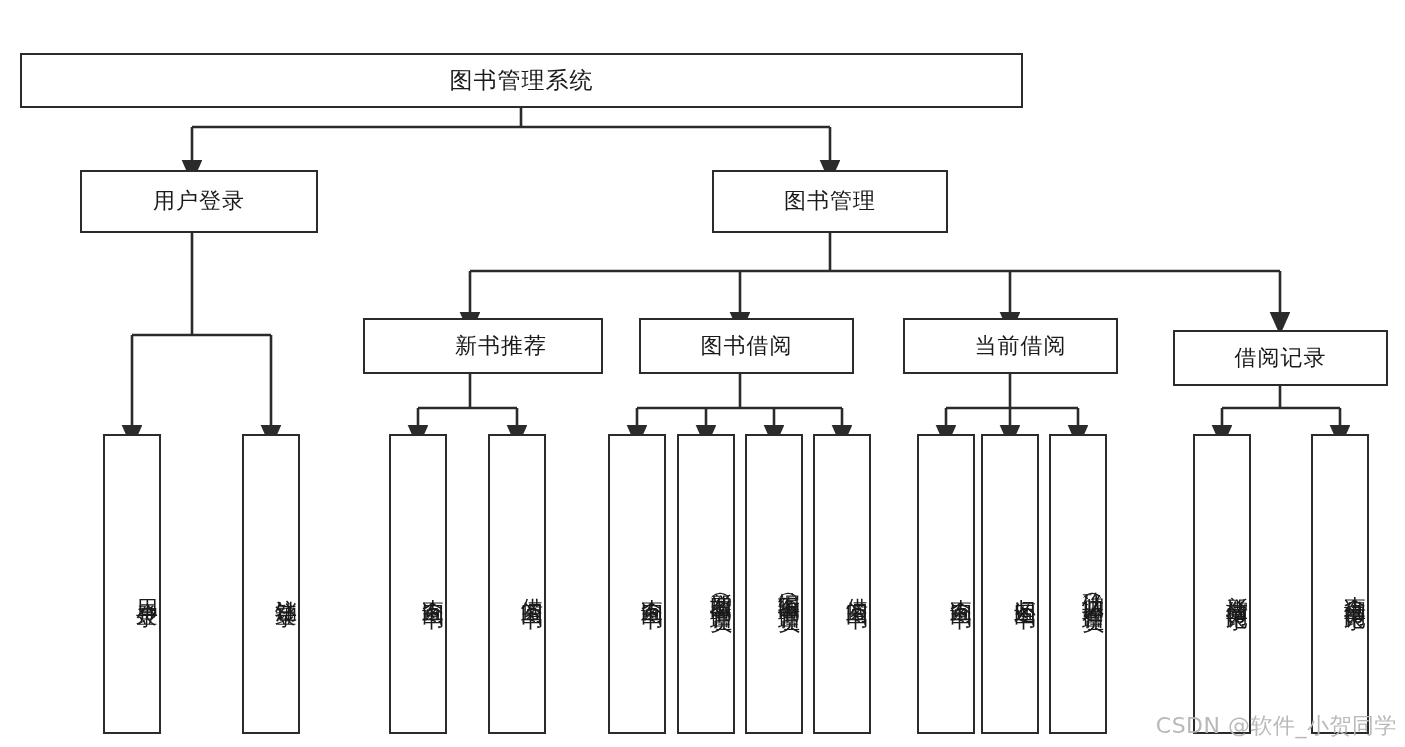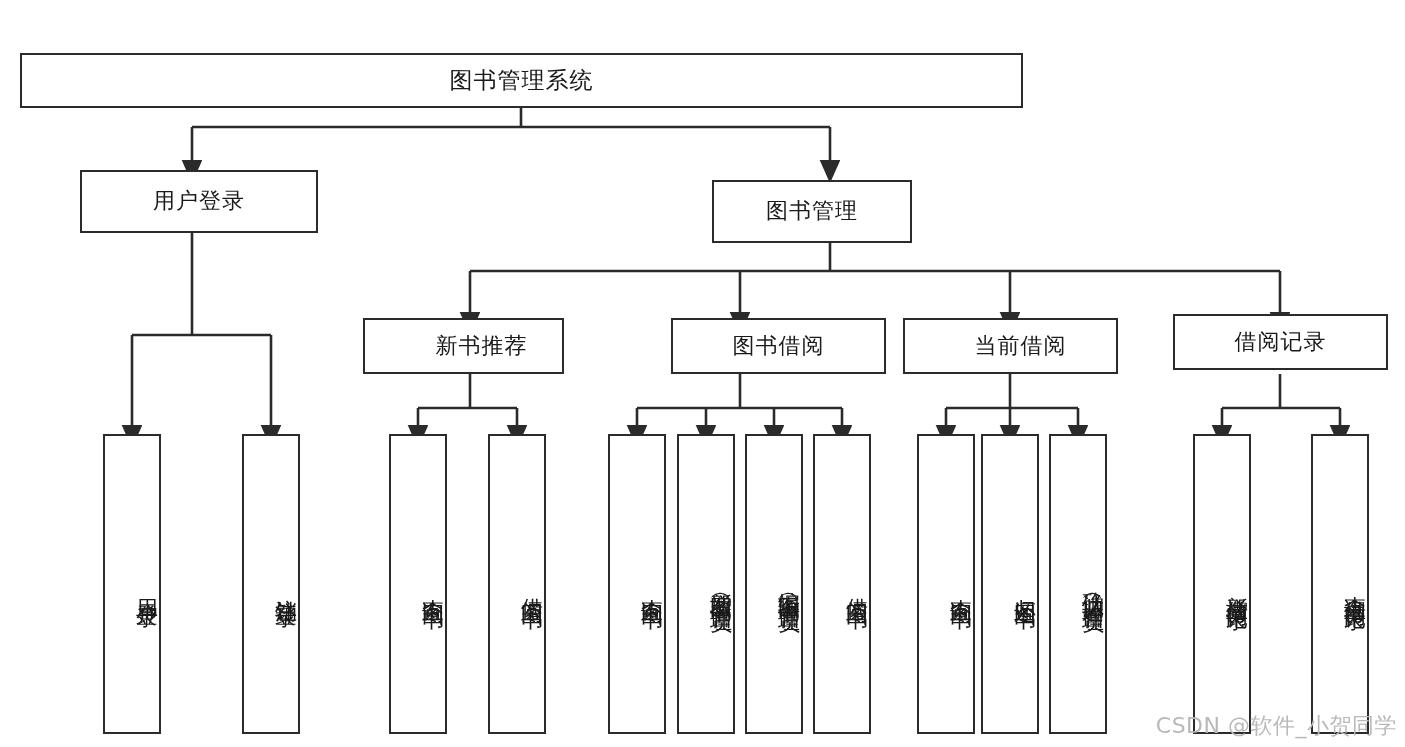--- a/index.html
+++ b/index.html
@@ -119,26 +119,26 @@
       <path d="M1280,374 L1280,408"></path>
       <path d="M1222,408 L1340,408"></path>
       <path d="M1222,408 L1222,428" marker-end="url(#arrow)"></path>
       <path d="M1340,408 L1340,428" marker-end="url(#arrow)"></path>
     </g>
   </svg>
 
   <div class="node horiz root" style="left:20px; top:12px; width:1003px; height:55px;margin-top:41px;">图书管理系统</div>
 
   <div class="node horiz" style="left:80px; top:170px; width:238px; height:63px;">用户登录</div>
-  <div class="node horiz" style="left:712px; top:180px; width:200px; height:63px;text-align:center;">图书管理</div>
+  <div class="node horiz" style="left:712px; top:170px; width:236px; height:63px;text-align:center;">图书管理</div>
 
-  <div class="node horiz" style="left:363px; top:318px; width:201px; height:56px;padding-left:36px;">新书推荐</div>
-  <div class="node horiz" style="left:671px; top:318px; width:215px; height:56px;">图书借阅</div>
+  <div class="node horiz" style="left:363px; top:318px; width:240px; height:56px;padding-left:36px;">新书推荐</div>
+  <div class="node horiz" style="left:639px; top:318px; width:215px; height:56px;">图书借阅</div>
   <div class="node horiz" style="left:903px; top:318px; width:215px; height:56px;padding-left:20px;">当前借阅</div>
-  <div class="node horiz" style="left:1173px; top:314px; width:215px; height:56px;">借阅记录</div>
+  <div class="node horiz" style="left:1173px; top:330px; width:215px; height:56px;">借阅记录</div>
 
   <div class="node vert" style="left:103px; top:434px; width:58px; height:300px;">用户登录</div>
   <div class="node vert" style="left:242px; top:434px; width:58px; height:300px;">注销登录</div>
 
   <div class="node vert" style="left:389px; top:434px; width:58px; height:300px;">查询图书</div>
   <div class="node vert" style="left:488px; top:434px; width:58px; height:300px;">借阅图书</div>
 
   <div class="node vert" style="left:608px; top:434px; width:58px; height:300px;">查询图书</div>
   <div class="node vert" style="left:677px; top:434px; width:58px; height:300px;">新增图书（管理员）</div>
   <div class="node vert" style="left:745px; top:434px; width:58px; height:300px;">编辑图书（管理员）</div>

